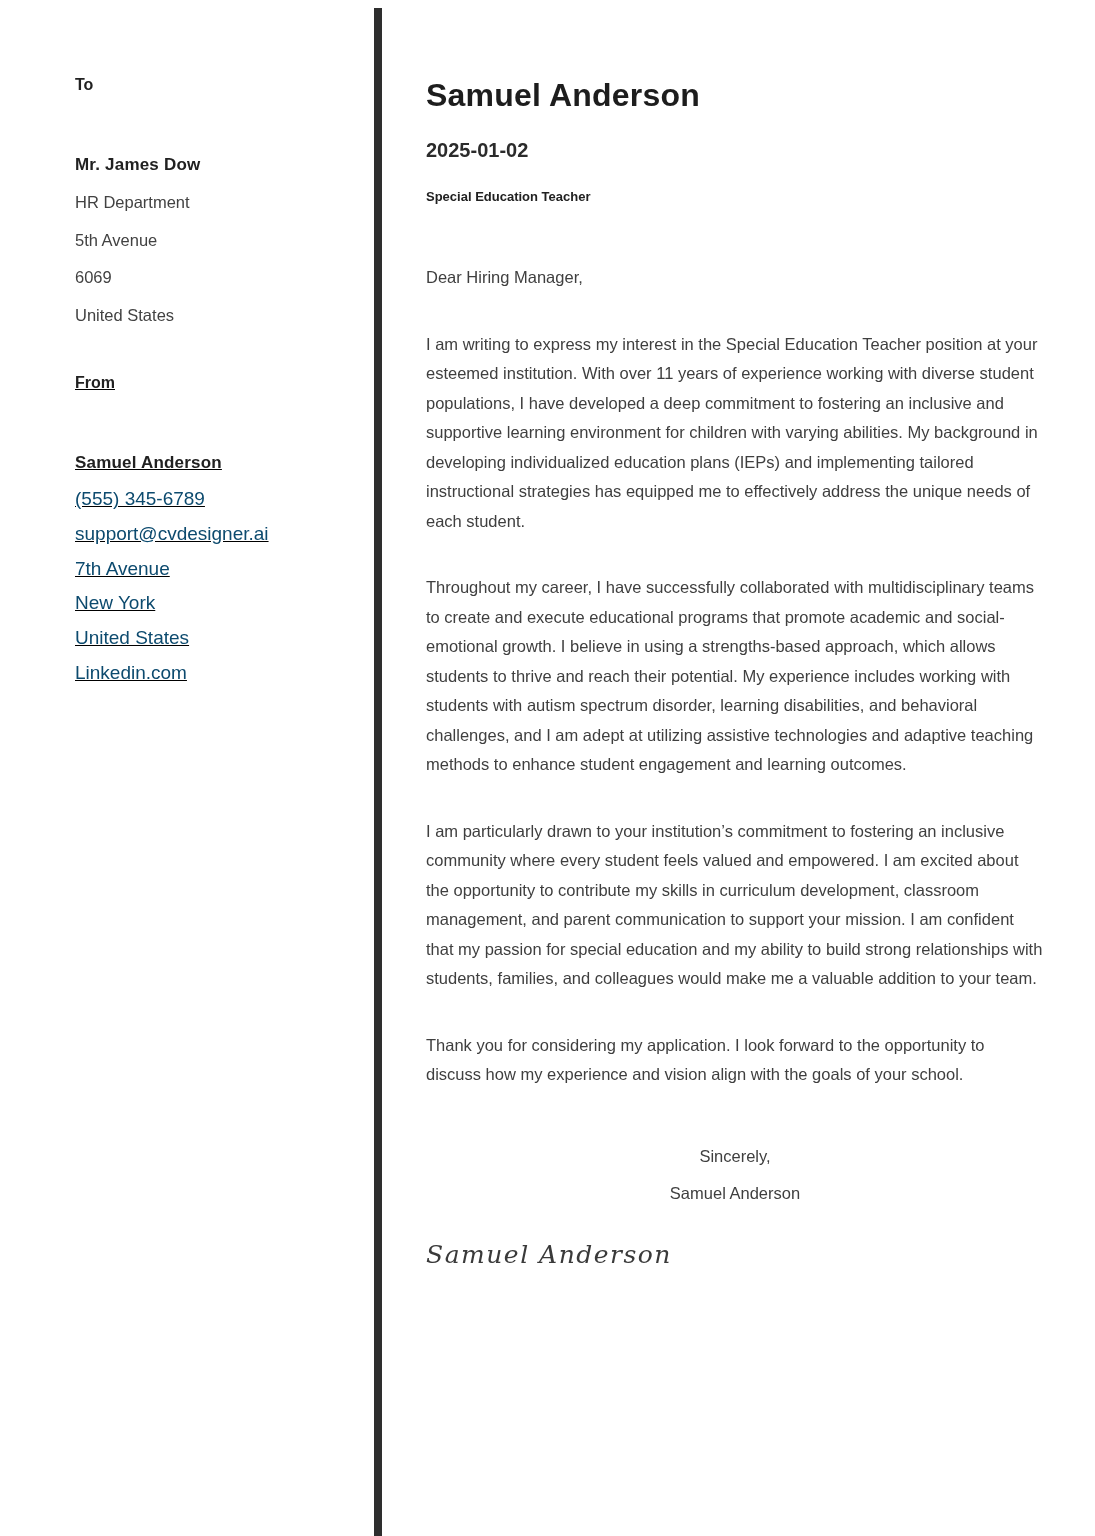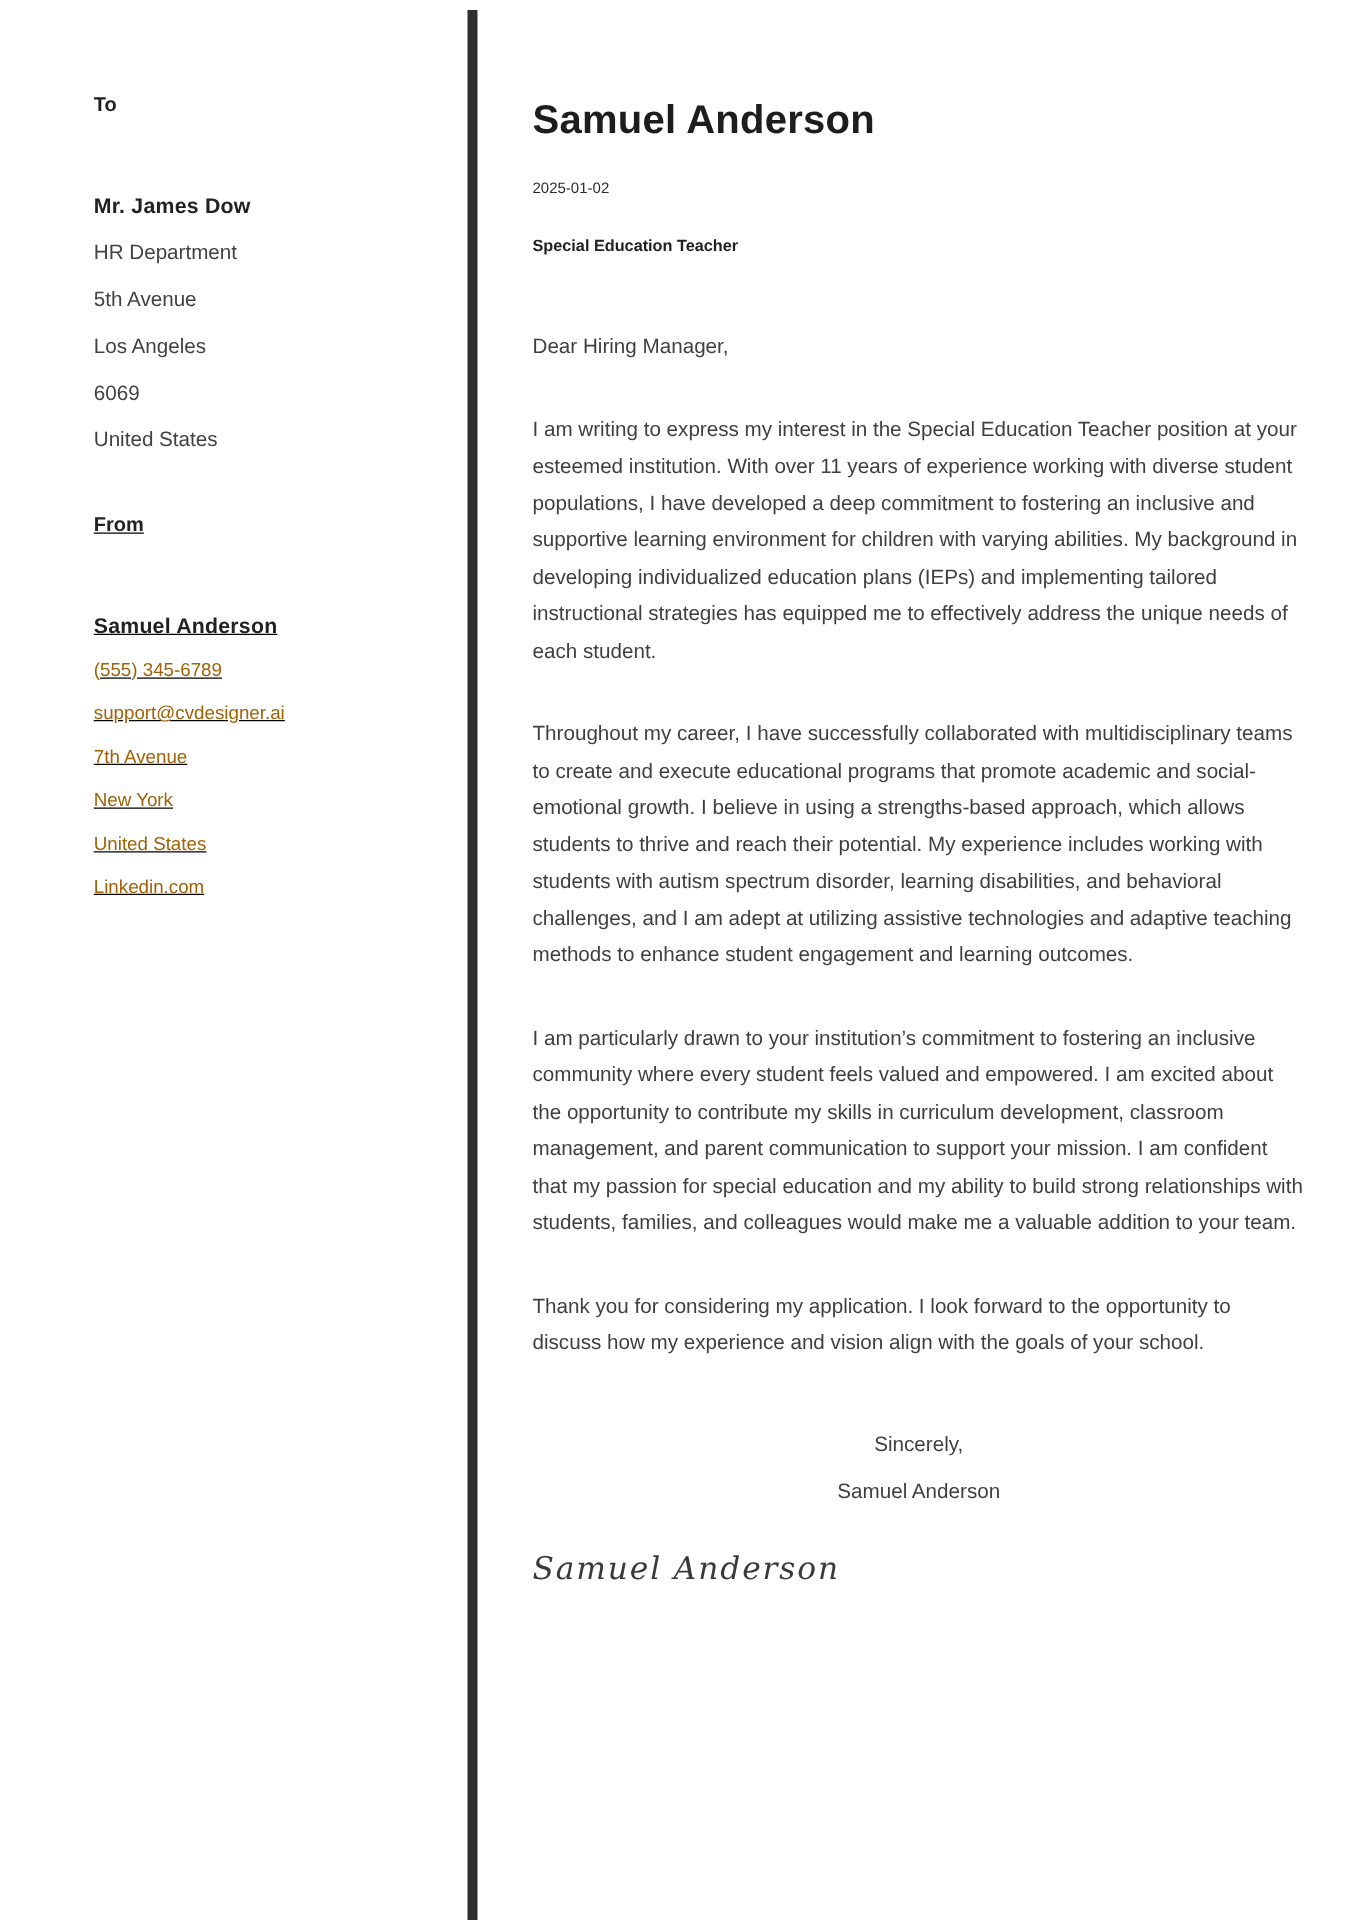--- a/index.html
+++ b/index.html
@@ -16,33 +16,33 @@
   .section-label {
     font-size: 16px; font-weight: 700; color: #212121;
     margin-bottom: 21px;
   }
   .addr-name {
     font-size: 17px; font-weight: 700; color: #212121;
     line-height: 30px; letter-spacing: .2px; margin-top: 48px;
   }
   .addr-line { font-size: 16.5px; color: #424242; line-height: 29.5px; }
   .from-block { margin-top: 28px; text-decoration: underline; }
-  .contact-line { font-size: 15px; color: #a16207; line-height: 26.8px; }
+  .contact-line { font-size: 19px; color: #0c4a6e; line-height: 26.8px; }
 
   
   .divider { position: absolute; left: 366px; top: 0; width: 1.5px; height: 1536px; background: #2e2e2e; }
 
   
   .main { position: absolute; left: 410px; top: 58px; width: 634px; }
   .letter-name {
     font-size: 32px; font-weight: 700; color: #1d1d1d;
     line-height: 42px; letter-spacing: .2px;
   }
   .letter-date {
-    margin-top: 13px; font-size: 12px; font-weight: 400; color: #2b2b2b; line-height: 26px;
+    margin-top: 13px; font-size: 20px; font-weight: 700; color: #2b2b2b; line-height: 26px;
   }
   .letter-role {
     margin-top: 13px; font-size: 13px; font-weight: 700; color: #212121; line-height: 26px;
   }
   .salutation { margin-top: 45px; }
   .para, .salutation, .closing-block {
     font-size: 16.5px; color: #3f3f3f; line-height: 29.5px;
   }
   .para { margin-top: 29px; }
   .closing-block { margin-top: 40px; text-align: center; }
@@ -60,21 +60,20 @@
 
 <div class="page">
 
   <div class="sidebar">
 
     <div class="to-block">
       <div class="section-label">To</div>
       <div class="addr-name">Mr. James Dow</div>
       <div class="addr-line">HR Department</div>
       <div class="addr-line">5th Avenue</div>
-      <div class="addr-line">Los Angeles</div>
       <div class="addr-line">6069</div>
       <div class="addr-line">United States</div>
     </div>
 
     <div class="from-block">
       <div class="section-label">From</div>
       <div class="addr-name">Samuel Anderson</div>
       <div class="contact-line">(555) 345-6789</div>
       <div class="contact-line">support@cvdesigner.ai</div>
       <div class="contact-line">7th Avenue</div>

